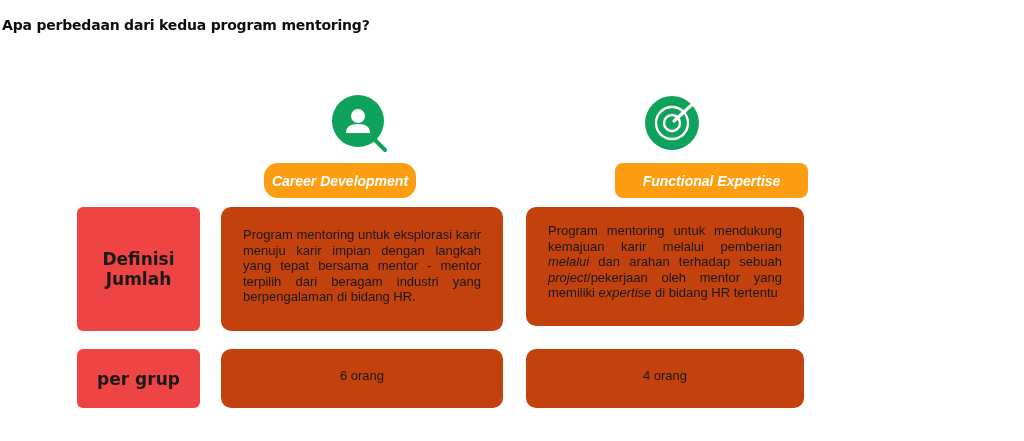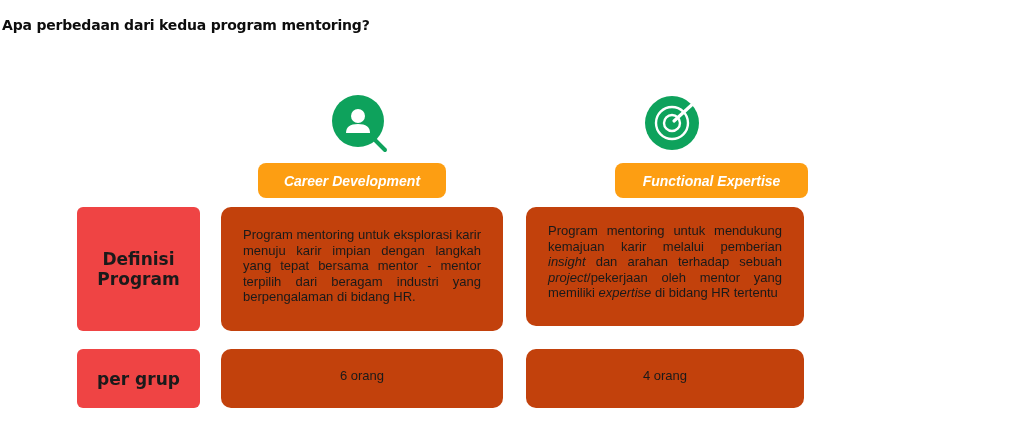--- a/index.html
+++ b/index.html
@@ -47,38 +47,38 @@
   <path d="M18 41 Q18 32 30 32 Q42 32 42 41 Z" fill="#fff"></path>
 </svg>
 
 <svg class="icon" style="left:644px;top:94px" width="58" height="58" viewBox="0 0 58 58">
   <circle cx="28" cy="29" r="27" fill="#0ea25c"></circle>
   <circle cx="28" cy="29" r="16" fill="none" stroke="#fff" stroke-width="2.4"></circle>
   <circle cx="28" cy="29" r="8" fill="none" stroke="#fff" stroke-width="2.4"></circle>
   <line x1="30" y1="27" x2="52" y2="7" stroke="#fff" stroke-width="3.2" stroke-linecap="round"></line>
 </svg>
 
-<div class="pill" style="left:258px;top:163px;width:188px;">
+<div class="pill" style="left:264px;top:163px;width:152px;border-radius:14px;">
   <span>Career Development</span>
 </div>
 <div class="pill" style="left:571px;top:163px;width:193px;margin-left:44px;">
   <span>Functional Expertise</span>
 </div>
 
 <div class="label-box" style="left:77px;top:207px;width:123px;height:124px;">
   <div>
     <div>Definisi</div>
-    <div>Program</div>
+    <div>Jumlah</div>
   </div>
 </div>
 <div class="cell def" style="left:221px;top:207px;width:282px;height:124px;">
   <p>Program mentoring untuk eksplorasi karir menuju karir impian dengan langkah yang tepat bersama mentor - mentor terpilih dari beragam industri yang berpengalaman di bidang HR.</p>
 </div>
 <div class="cell def" style="left:526px;top:207px;width:278px;height:119px;padding-top:16px;">
-  <p><span>Program mentoring untuk mendukung kemajuan karir melalui pemberian </span><em>insight</em><span> dan arahan terhadap sebuah </span><em>project</em><span>/pekerjaan oleh mentor yang memiliki </span><em>expertise</em><span> di bidang HR tertentu</span></p>
+  <p><span>Program mentoring untuk mendukung kemajuan karir melalui pemberian </span><em>melalui</em><span> dan arahan terhadap sebuah </span><em>project</em><span>/pekerjaan oleh mentor yang memiliki </span><em>expertise</em><span> di bidang HR tertentu</span></p>
 </div>
 
 <div class="label-box" style="left:77px;top:349px;width:123px;height:59px;">
   <div>
     <div>per grup</div>
   </div>
 </div>
 <div class="cell num" style="left:221px;top:349px;width:282px;height:59px;align-items:center;">
   <span>6 orang</span>
 </div>

